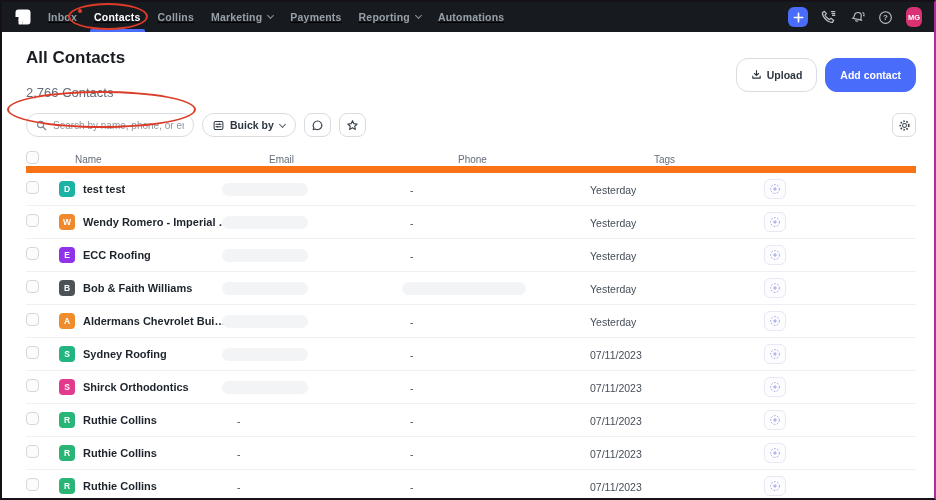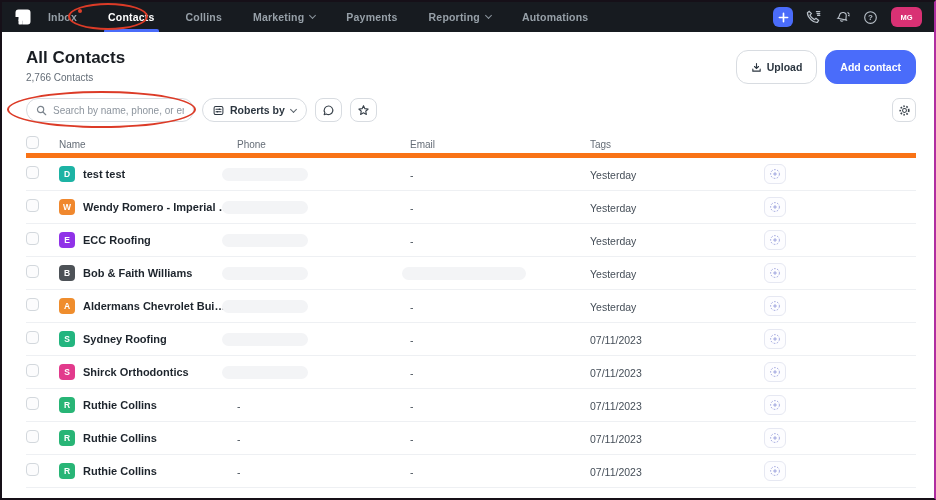--- a/index.html
+++ b/index.html
@@ -13,21 +13,21 @@
     position: relative;
     overflow: hidden;
   }
   
   .topnav {
     height: 30px; background: #171b20;
     display: flex; align-items: center;
     padding: 0 12px;
   }
   .logo { width: 18px; height: 18px; margin-right: 16px; flex: none; }
-  .nav-items { display: flex; align-items: center; height: 30px; gap: 31px; }
+  .nav-items { display: flex; align-items: center; height: 30px; gap: 17px; text-decoration: underline; }
   .nav-item {
     position: relative; display: flex; align-items: center;
     cursor: pointer; height: 30px;
   }
   .nav-label { font-size: 10.5px; font-weight: 700; color: #97a0a8; letter-spacing: .2px; }
   .nav-item.active .nav-label { color: #ffffff; }
   .nav-item.active::after {
     content: ""; position: absolute; left: -4px; right: -4px; bottom: 0;
     height: 3px; background: var(--accent, #4a6cfa); border-radius: 2px 2px 0 0;
   }
@@ -42,29 +42,29 @@
     transform: rotate(45deg);
   }
   .nav-item.has-caret .nav-caret { display: inline-block; }
   .nav-actions { margin-left: auto; display: flex; align-items: center; gap: 13px; }
   .plus-btn {
     width: 20px; height: 20px; border-radius: 6px; background: var(--accent, #4a6cfa);
     border: none; display: flex; align-items: center; justify-content: center; cursor: pointer;
   }
   .nav-icon { display: flex; align-items: center; cursor: pointer; }
   .mg-avatar {
-    width: 31px; height: 20px; border-radius: 6px; background: #d93174;
+    width: 16px; height: 20px; border-radius: 6px; background: #d93174;
     color: #fff; font-size: 7.5px; font-weight: 700;
     display: flex; align-items: center; justify-content: center; cursor: pointer;
   }
   
   .content { padding: 16px 18px 0 24px; }
   .header-row { display: flex; justify-content: space-between; align-items: center; }
   .page-title { font-size: 17px; font-weight: 700; color: #191d23; line-height: 20px; }
-  .contact-count { font-size: 10px; color: #646d77; margin-top: 4px; line-height: 12px; }
+  .contact-count { font-size: 13px; color: #646d77; margin-top: 19px; line-height: 12px; }
   .header-buttons { display: flex; gap: 8px; margin-top: 2px; }
   .btn {
     height: 22px; border-radius: 12px; font-size: 10.5px; font-weight: 700;
     display: inline-flex; align-items: center; gap: 5px; cursor: pointer;
     padding: 16px 14px; font-family: inherit;
   }
   .btn-secondary { background: #fff; border: 1px solid #d8dce1; color: #2c3640; }
   .btn-primary { background: var(--accent, #4a6cfa); border: 1px solid var(--accent, #4a6cfa); color: #fff; }
   
   .toolbar { margin-top: 14px; display: flex; align-items: center; gap: 8px; position: relative; }
@@ -93,21 +93,21 @@
     cursor: pointer;
   }
   .gear-btn { position: absolute; right: 0; top: 0; width: 24px; height: 24px; border-radius: 7px; }
   
   .table { margin-top: 13px; }
   .thead, .trow {
     display: grid;
     grid-template-columns: 33px 178px 173px 180px 174px 1fr;
     align-items: center;
   }
-  .thead { height: 23px; border-bottom: 5px solid #f97316; }
+  .thead { height: 23px; border-bottom: 7px solid #f97316; gap: 16px; }
   .th { font-size: 10px; color: #656d77; }
   .trow { height: 33px; border-bottom: 1px solid #eef0f3; }
   .cbx {
     appearance: none; -webkit-appearance: none;
     width: 13px; height: 13px; border: 1px solid #d3d8dd; border-radius: 4px;
     background: #fcfcfd; cursor: pointer; margin: 0;
   }
   .name-cell { display: flex; align-items: center; gap: 8px; min-width: 0; }
   .avatar {
     width: 16px; height: 16px; border-radius: 4px; flex: none;
@@ -240,21 +240,21 @@
       </svg>
       <input type="text" placeholder="Search by name, phone, or email" style="">
     </div>
     <button class="pill-btn">
       <svg width="11" height="11" viewBox="0 0 12 12" fill="none" stroke="#2c3640" stroke-width="1.1" stroke-linecap="round">
         <rect x="1.2" y="1.6" width="9.6" height="8.8" rx="1.6"></rect>
         <path d="M3.2 4.6h5.6M3.2 7.4h5.6"></path>
         <circle cx="7" cy="4.6" r=".9" fill="#2c3640" stroke="none"></circle>
         <circle cx="4.8" cy="7.4" r=".9" fill="#2c3640" stroke="none"></circle>
       </svg>
-      <span>Roberts by</span>
+      <span>Buick by</span>
       <span class="pill-caret"></span>
     </button>
     <button class="icon-btn">
       <svg width="13" height="13" viewBox="0 0 14 14" fill="none" stroke="#3a434c" stroke-width="1.2" stroke-linejoin="round">
         <path d="M7 2.2a4.6 4.6 0 1 1-2.4 8.5l-2.3.8.8-2.2A4.6 4.6 0 0 1 7 2.2z"></path>
       </svg>
     </button>
     <button class="icon-btn">
       <svg width="13" height="13" viewBox="0 0 14 14" fill="none" stroke="#3a434c" stroke-width="1.2" stroke-linejoin="round">
         <path d="M7 1.8l1.5 3.2 3.5.4-2.6 2.4.7 3.4L7 9.5l-3.1 1.7.7-3.4L2 5.4l3.5-.4z"></path>
@@ -265,22 +265,22 @@
         <circle cx="7" cy="7" r="4.6" stroke-width="1.8" stroke-dasharray="1.7 1.6"></circle>
         <circle cx="7" cy="7" r="2.1" stroke-width="1.1"></circle>
       </svg>
     </button>
   </div>
 
   <div class="table">
     <div class="thead">
       <div class="cell"><input type="checkbox" class="cbx" style=""></div>
       <div class="th">Name</div>
+      <div class="th">Email</div>
       <div class="th">Phone</div>
-      <div class="th">Email</div>
       <div class="th">Tags</div>
     </div>
     <div id="table-body">
   <div class="trow">
     <div class="cell"><input type="checkbox" class="cbx" style=""></div>
     <div class="cell name-cell">
       <span class="avatar" style="background: rgb(29, 179, 164);">D</span>
       <span class="cname">test test</span>
     </div>
     <div class="cell phone-cell">

